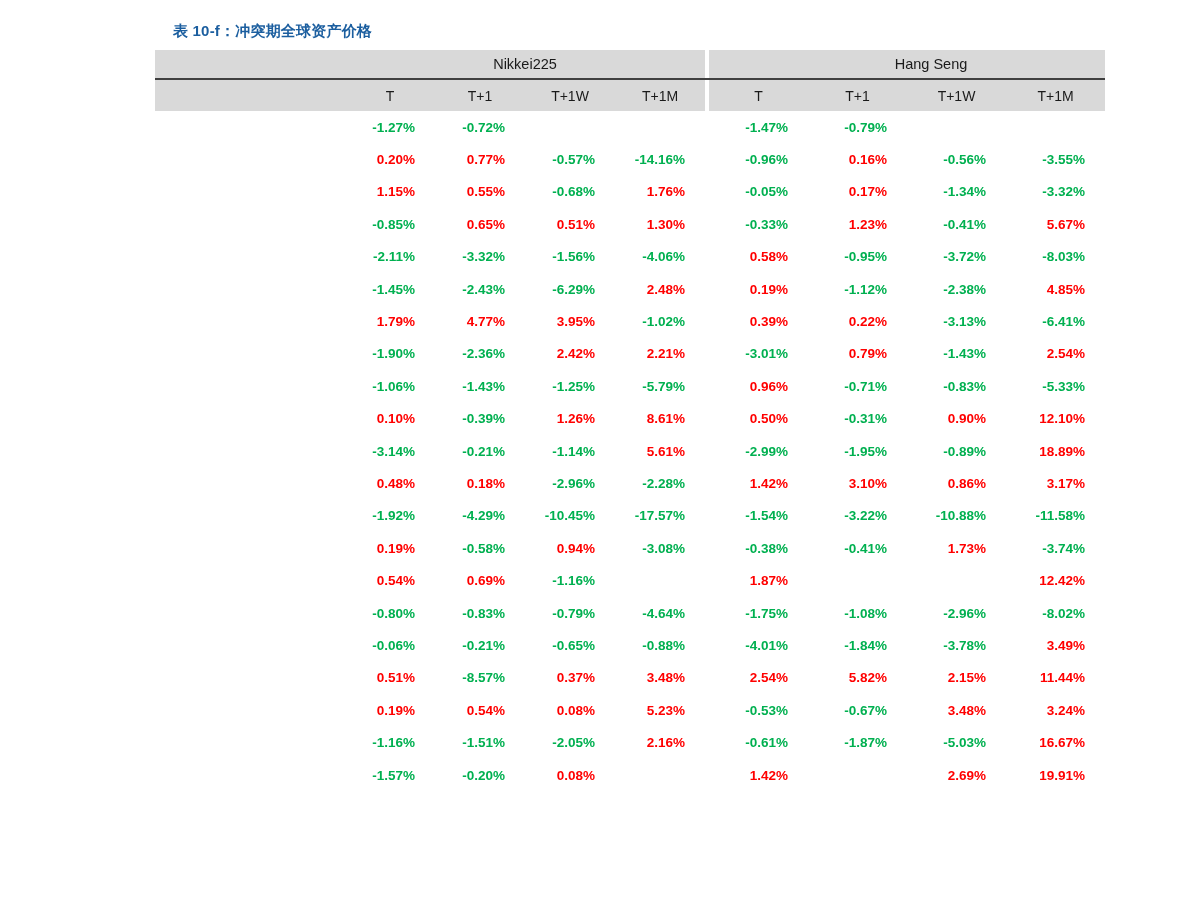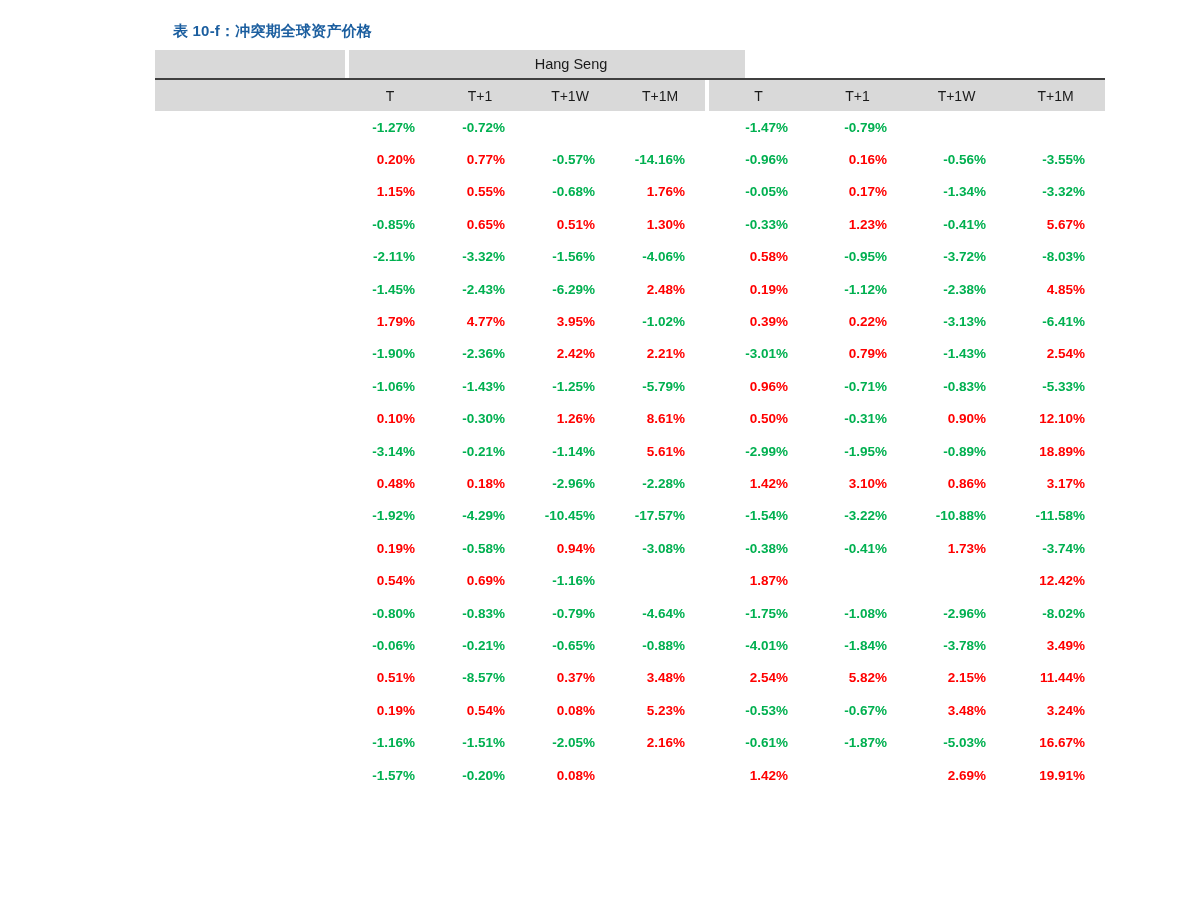--- a/index.html
+++ b/index.html
@@ -44,20 +44,21 @@
 <body>
 
 <div class="page">
 
   <div class="title">表 10-f：冲突期全球资产价格</div>
 
   <div class="tbl">
 
     <div class="grow">
       <div class="cell w-label"></div>
+      <div class="cell w-nkgrp">Nikkei225</div>
       <div class="gap"></div>
       <div class="cell w-hsgrp">Hang Seng</div>
     </div>
 
     <div class="divider"></div>
 
     <div class="crow" id="colrow">
         <div class="cell w-label"></div>
         <div class="cell w-nk">T</div>
         <div class="cell w-nk">T+1</div>
@@ -175,21 +176,21 @@
           <div class="cell w-nk neg">-5.79%</div>
           <div class="gap"></div>
           <div class="cell w-hs pos">0.96%</div>
           <div class="cell w-hs neg">-0.71%</div>
           <div class="cell w-hs neg">-0.83%</div>
           <div class="cell w-hs neg">-5.33%</div>
         </div>
         <div class="drow">
           <div class="cell w-label"></div>
           <div class="cell w-nk pos">0.10%</div>
-          <div class="cell w-nk neg">-0.30%</div>
+          <div class="cell w-nk neg">-0.39%</div>
           <div class="cell w-nk pos">1.26%</div>
           <div class="cell w-nk pos">8.61%</div>
           <div class="gap"></div>
           <div class="cell w-hs pos">0.50%</div>
           <div class="cell w-hs neg">-0.31%</div>
           <div class="cell w-hs pos">0.90%</div>
           <div class="cell w-hs pos">12.10%</div>
         </div>
         <div class="drow">
           <div class="cell w-label"></div>

